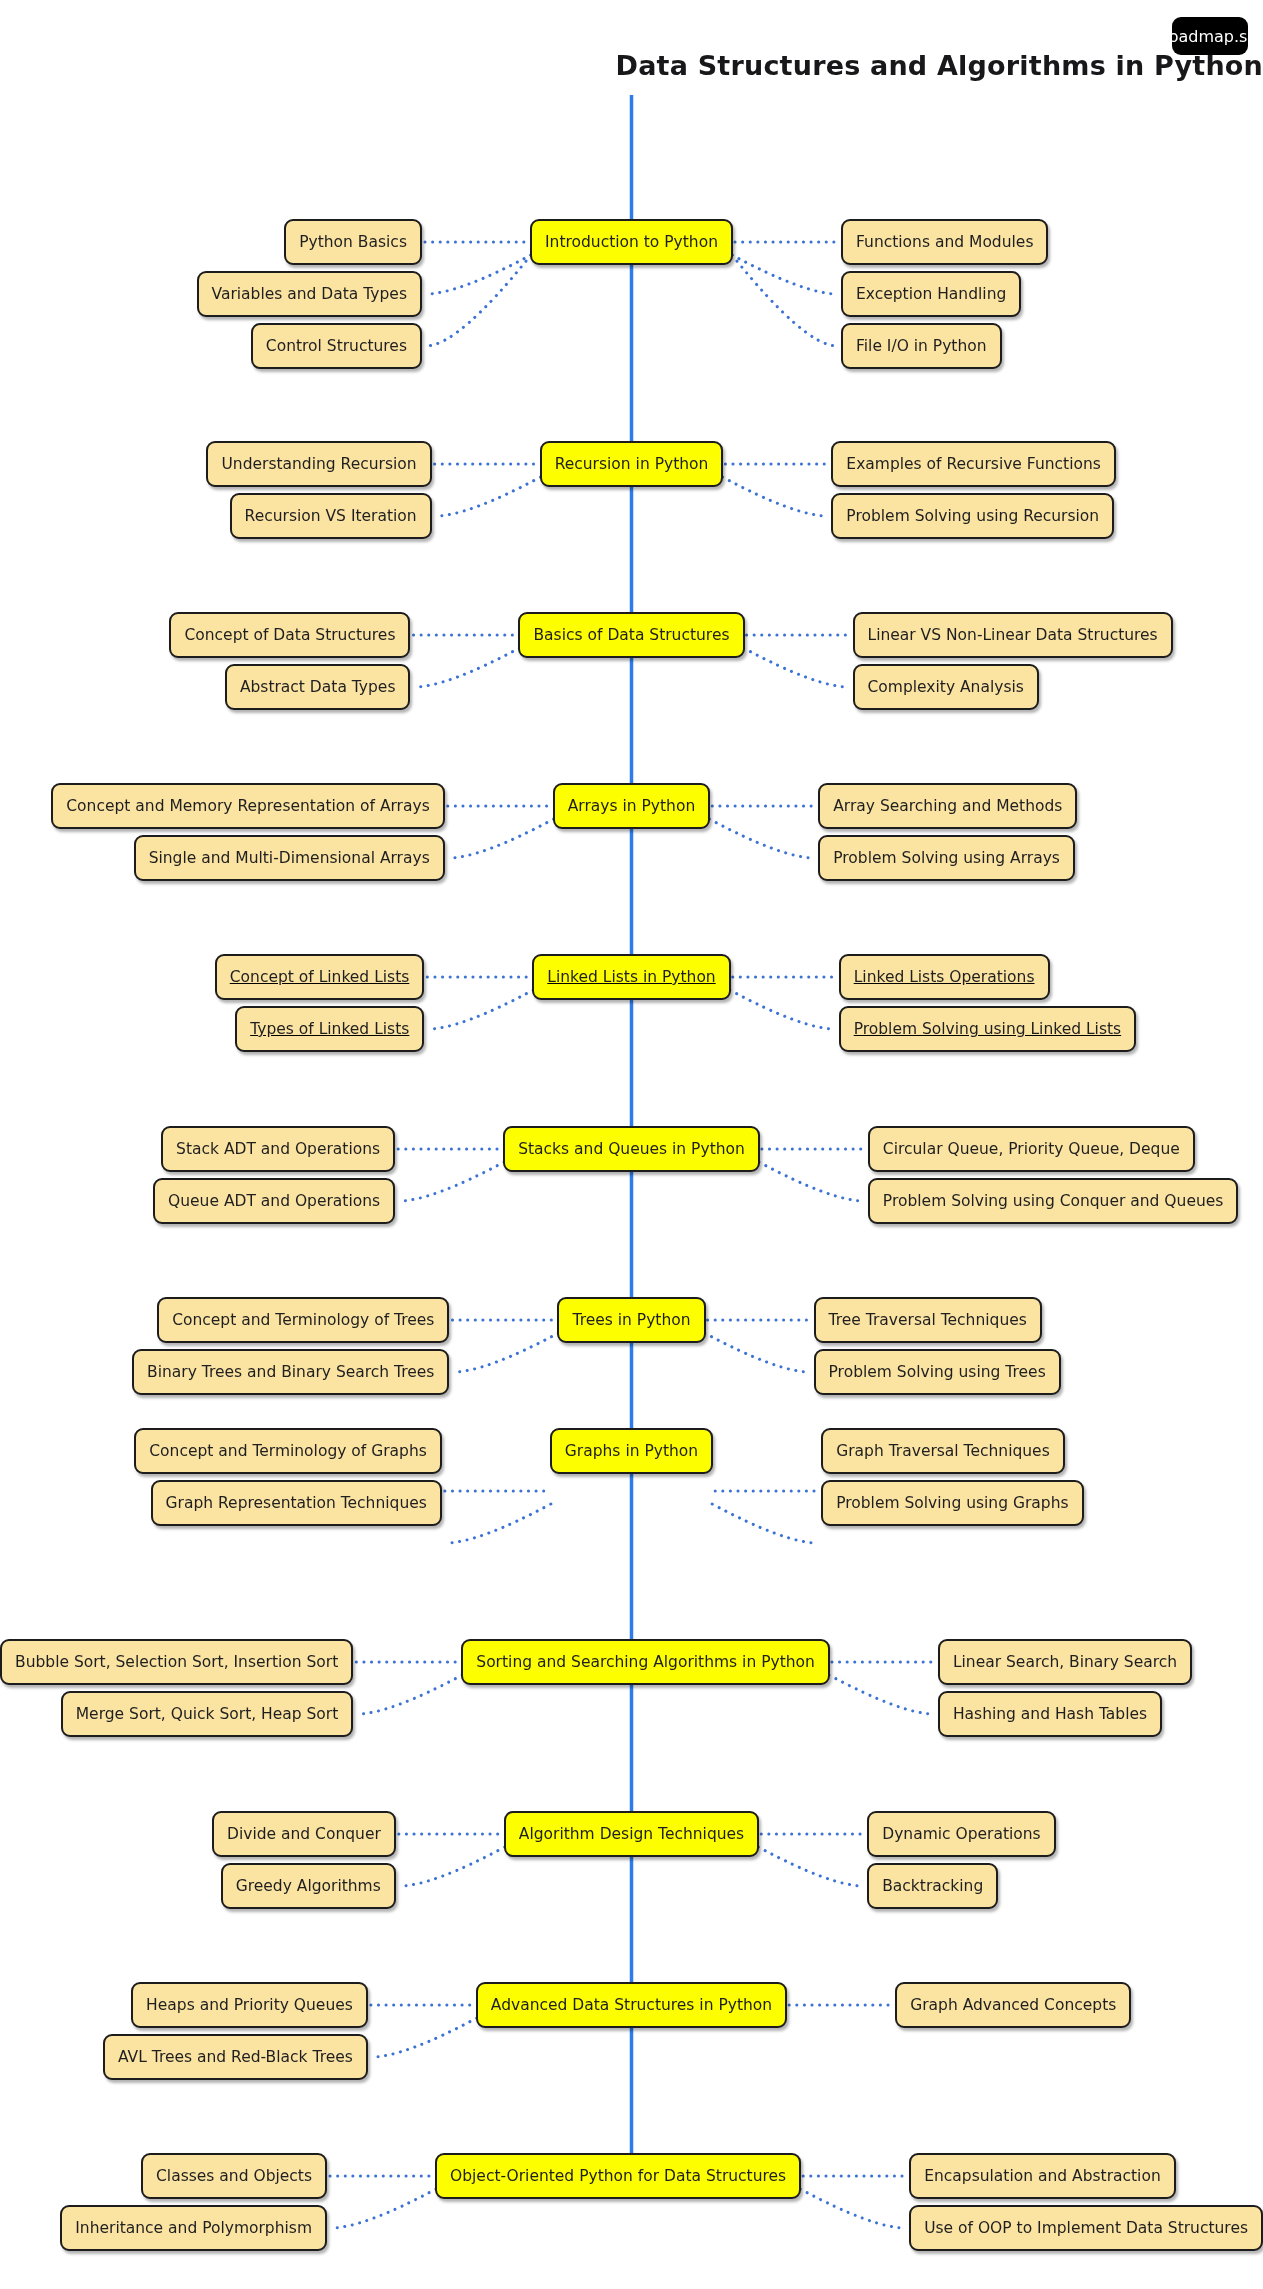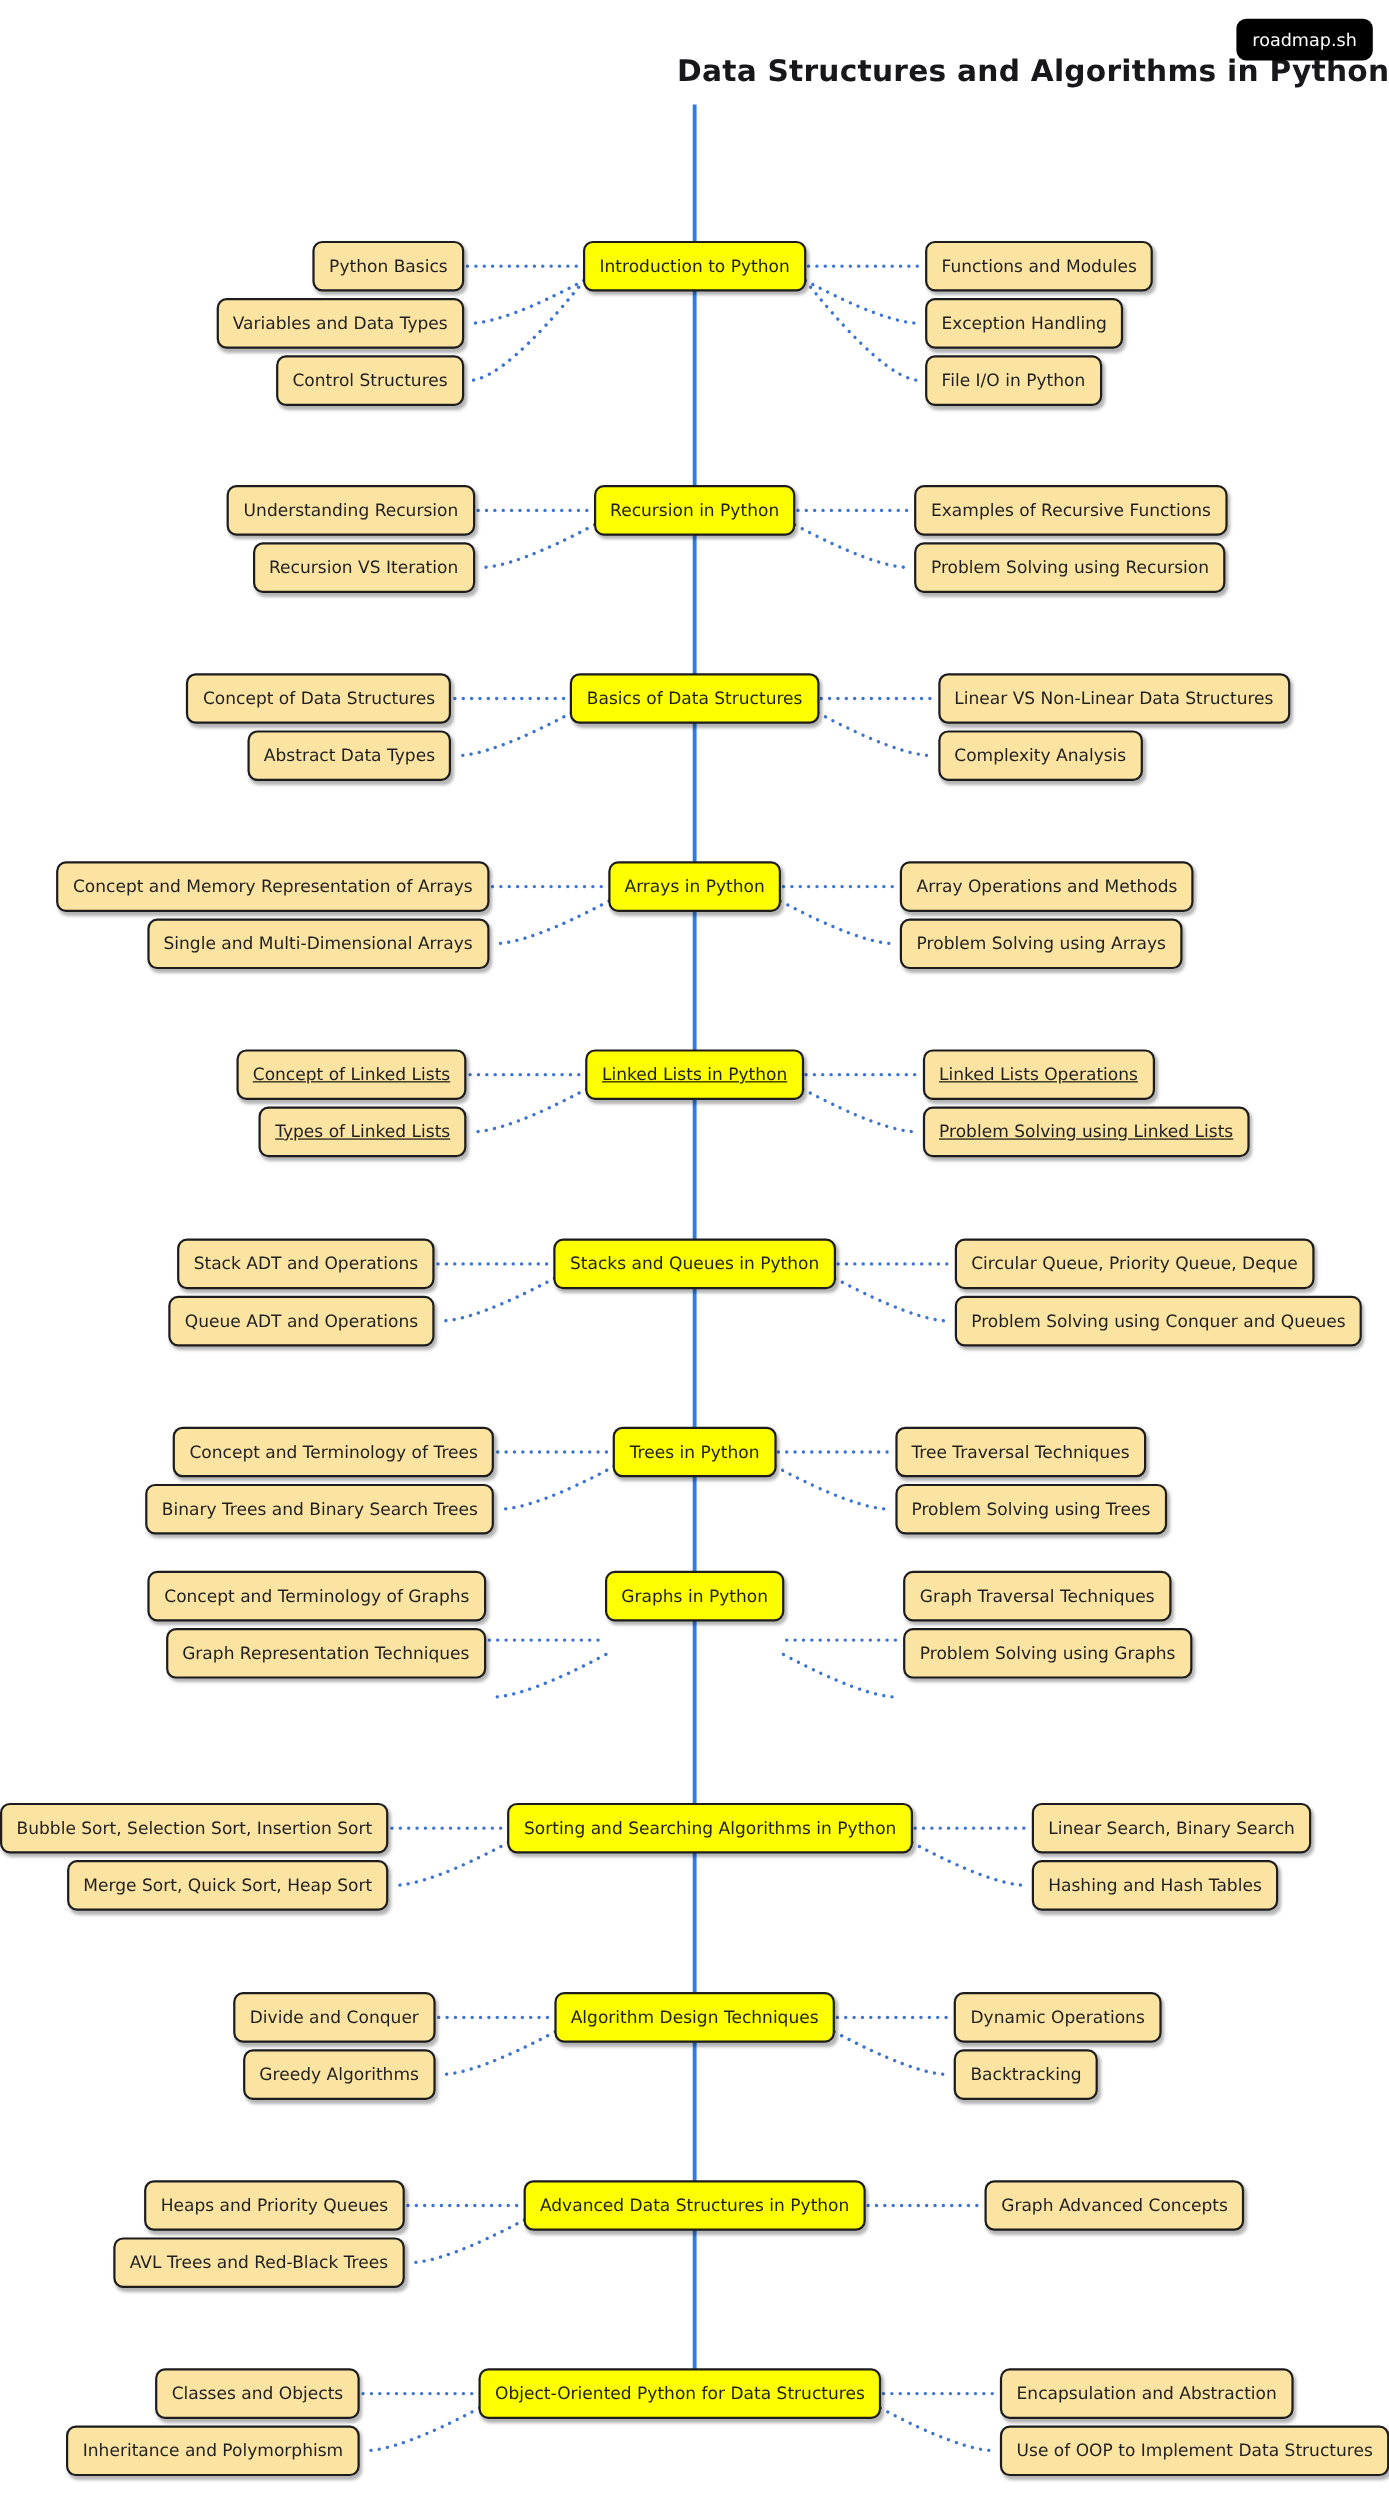--- a/index.html
+++ b/index.html
@@ -15,21 +15,21 @@
     background:var(--bg);
     font-family:"DejaVu Sans","Liberation Sans",sans-serif;
   }
   #wires{position:absolute; left:0; top:0; z-index:1;}
   .page-title{
     position:absolute; top:50px; left:0; width:100%; text-align:right;
     font-size:27px; font-weight:600; color:var(--title); letter-spacing:.2px;
     z-index:2; margin:0;
   }
   .badge{
-    position:absolute; top:17px; right:15px; width:124px; height:38px;
+    position:absolute; top:17px; right:15px; width:76px; height:38px;
     background:var(--badge-bg); color:var(--badge-text); border-radius:9px;
     display:flex; align-items:center; justify-content:center;
     font-size:16px; z-index:3;
   }
   .section{
     position:absolute; left:0; width:1263px;
     display:grid; grid-template-columns:1fr auto 1fr; column-gap:108px;
     align-items:start; z-index:2;
   }
   .col{display:flex; flex-direction:column; gap:6px;}
@@ -139,21 +139,21 @@
           <div class="node sub-node">Complexity Analysis</div>
         </div>
       </div>
       <div class="section" style="top: 783px;">
         <div class="col col-left">
           <div class="node sub-node">Concept and Memory Representation of Arrays</div>
           <div class="node sub-node">Single and Multi-Dimensional Arrays</div>
         </div>
         <div class="node center-node">Arrays in Python</div>
         <div class="col col-right">
-          <div class="node sub-node">Array Operations and Methods</div>
+          <div class="node sub-node">Array Searching and Methods</div>
           <div class="node sub-node">Problem Solving using Arrays</div>
         </div>
       </div>
       <div class="section" style="top: 954px; text-decoration: underline;">
         <div class="col col-left">
           <div class="node sub-node">Concept of Linked Lists</div>
           <div class="node sub-node">Types of Linked Lists</div>
         </div>
         <div class="node center-node">Linked Lists in Python</div>
         <div class="col col-right">

